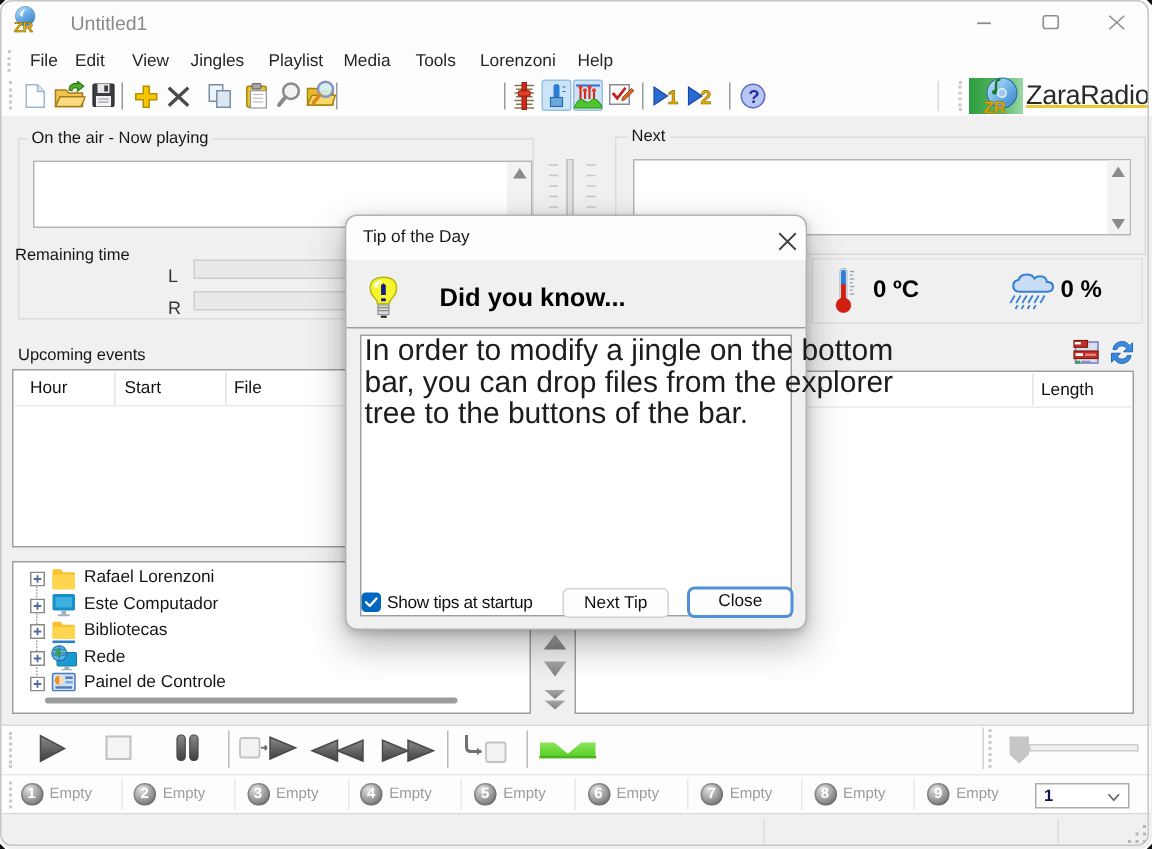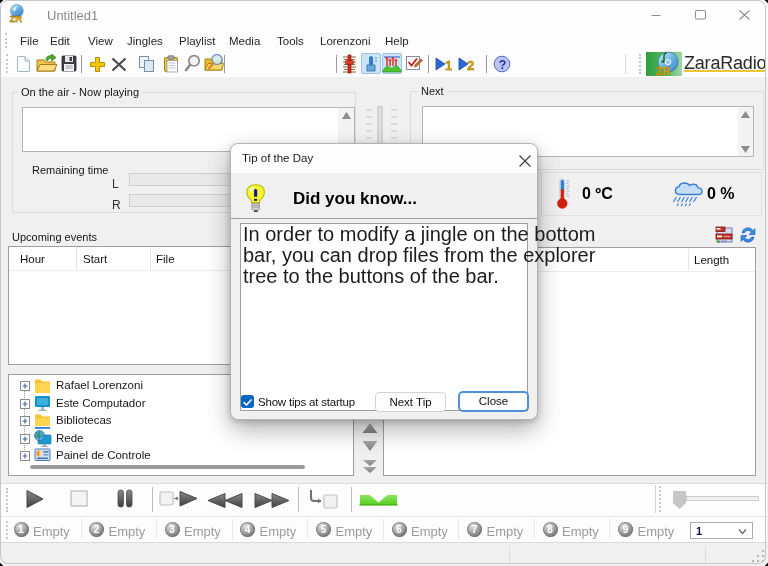--- a/index.html
+++ b/index.html
@@ -17,21 +17,21 @@
 .combo { position:absolute; left:228px; top:53px; width:99px; height:21px; background:#fff; border:1px solid #a8a8a8; font-size:12px; color:#111; }
 .groupbox { position:absolute; border:1px solid #dcdcdc; border-radius:0; }
 .grouplabel { position:absolute; font-size:11px; color:#161616; background:#f0f0f0; padding:0 3px; }
 .whitebox { position:absolute; background:#fff; border:1px solid #9e9e9e; }
 .colhead { position:absolute; font-size:11.5px; color:#111; }
 .colline { position:absolute; width:1px; background:#e4e4e4; }
 .treerow { position:absolute; font-size:11.5px; color:#161616; }
 .player { position:absolute; left:1px; right:1px; top:484px; height:32px; background:#fdfdfd; }
 .jbar { position:absolute; left:1px; right:1px; top:517px; height:25px; background:#fdfdfd; }
 .jnum { position:absolute; width:15px; height:15px; border-radius:50%; background:radial-gradient(circle at 36% 28%, #e2e2e2, #a6a6a6 42%, #7c7c7c 72%, #646464); box-shadow:inset 0 0 0 1px rgba(100,100,100,0.5); color:#fff; font-size:10px; font-weight:bold; text-align:center; line-height:15px; top:522px; }
-.jempty { position:absolute; top:524px; font-size:13px; color:#9b9b9b; }
+.jempty { position:absolute; top:524px; font-size:10px; color:#9b9b9b; }
 .jsep { position:absolute; top:519px; height:21px; width:1px; background:#e8e8e8; }
 .statusbar { position:absolute; left:1px; right:1px; bottom:1px; top:542px; background:#f0f0f0; border-top:1px solid #d9d9d9; border-radius:0 0 8px 8px; }
 .dlg { position:absolute; left:230px; top:143px; width:308px; height:277px; background:#f0f0f0; border:1px solid #b3b3b3; border-radius:8px; box-shadow:0 10px 24px rgba(0,0,0,0.3), 0 2px 6px rgba(0,0,0,0.18); }
 .dlg-title { position:absolute; left:0; top:0; right:0; height:29px; background:#fdfdfd; border-radius:8px 8px 0 0; }
 .btn { position:absolute; background:#fdfdfd; border:1px solid #d2d2d2; border-radius:4px; font-size:11.5px; color:#111; text-align:center; }
 </style>
 </head>
 <body>
 <div class="win">
 
@@ -193,21 +193,21 @@
     <div class="abs" style="left:684px;top:70px;width:82px;height:2px;background:#ecc830"></div>
   </div>
 
   <div class="groupbox" style="left:12px;top:92px;width:344px;height:121px"></div>
   <div class="grouplabel" style="left:18px;top:86px">On the air - Now playing</div>
   <div class="whitebox" style="left:22px;top:107px;width:333px;height:45px;border-color:#b5b5b5"></div>
   <div class="abs" style="left:338px;top:108px;width:16px;height:43px;background:#f3f3f3"></div>
   <svg class="abs" style="left:341px;top:111px" width="11" height="9" viewBox="0 0 11 9">
       <path d="M5.5 1 L10 8 L1 8 Z" fill="#8b8b8b"></path>
     </svg>
-  <div class="abs" style="left:32px;top:164px;font-size:11px;color:#161616">Remaining time</div>
+  <div class="abs" style="left:10px;top:164px;font-size:11px;color:#161616">Remaining time</div>
   <div class="abs" style="left:112px;top:177px;font-size:12px;color:#333">L</div>
   <div class="abs" style="left:112px;top:198px;font-size:12px;color:#333">R</div>
   <div class="abs" style="left:129px;top:173px;width:209px;height:13px;background:#e9e9e9;border:1px solid #cfcfcf"></div>
   <div class="abs" style="left:129px;top:194px;width:209px;height:13px;background:#e9e9e9;border:1px solid #cfcfcf"></div>
 
   <div id="faders">
     <svg class="abs" style="left:364px;top:106px" width="44" height="40" viewBox="0 0 44 40">
       <g stroke="#c6c6c6" stroke-width="1">
         <line x1="2" y1="4" x2="8" y2="4"></line>
           <line x1="2" y1="11" x2="8" y2="11"></line>

